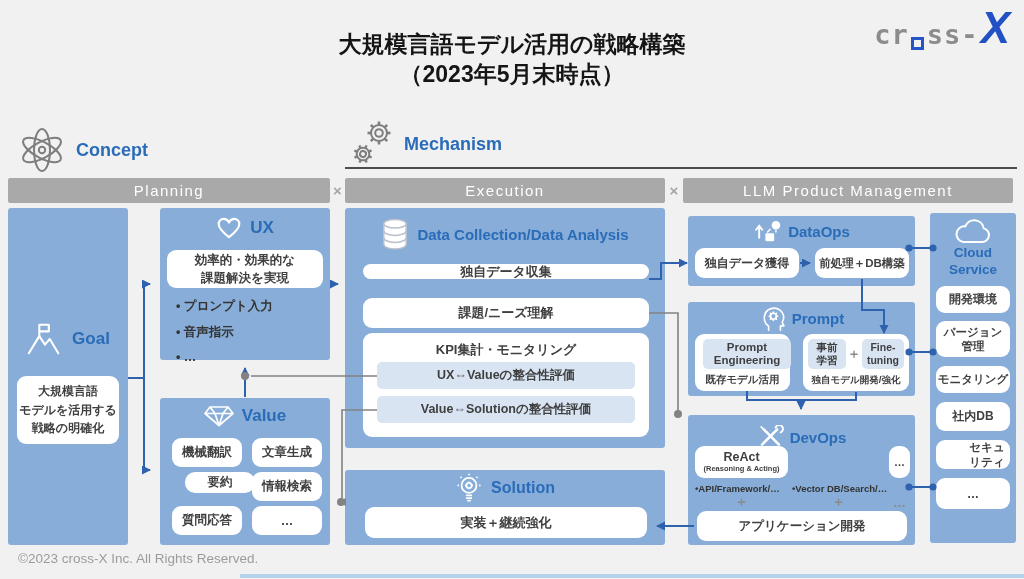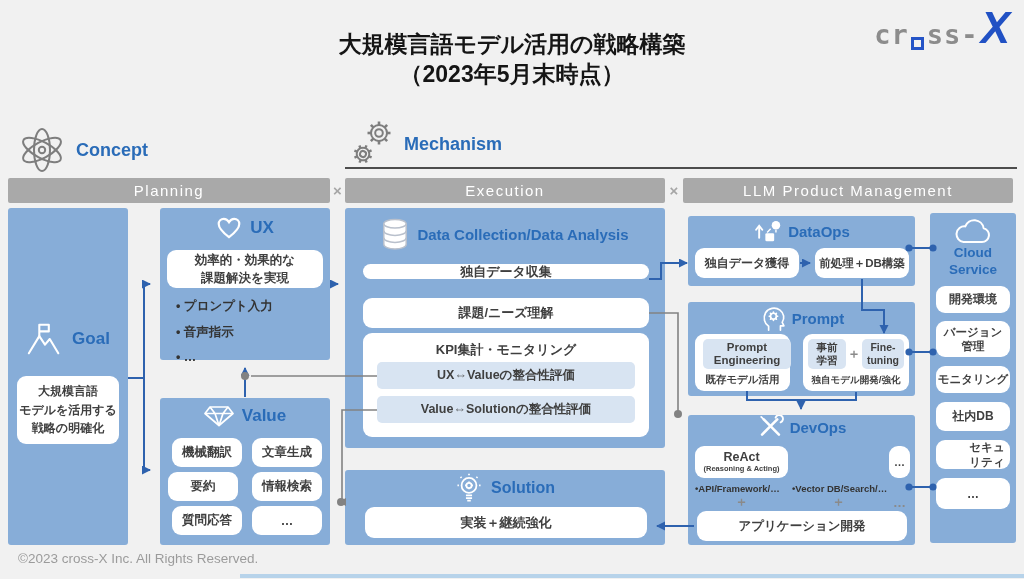--- a/index.html
+++ b/index.html
@@ -146,21 +146,21 @@
       <svg width="30" height="22" viewBox="0 0 30 22">
         <g fill="none" stroke="#fff" stroke-width="1.7" stroke-linejoin="round">
           <path d="M6,2 H24 L29,8.5 L15,20.5 L1,8.5 Z"></path>
           <path d="M1,8.5 H29 M6,2 L11,8.5 L15,20.5 M24,2 L19,8.5 L15,20.5"></path>
         </g>
       </svg>
       <span>Value</span>
     </div>
     <div class="wbox" style="left:12px;  top:40px;  width:70px; height:29px; font-size:12.5px;">機械翻訳</div>
     <div class="wbox" style="left:92px;  top:40px;  width:70px; height:29px; font-size:12.5px;">文章生成</div>
-    <div class="wbox" style="left:8px;  top:74px;  width:70px; height:29px; font-size:12.5px;">要約</div>
+    <div class="wbox" style="left:25px;  top:74px;  width:70px; height:21px; font-size:12.5px;border-radius:10px;">要約</div>
     <div class="wbox" style="left:92px;  top:74px;  width:70px; height:29px; font-size:12.5px;">情報検索</div>
     <div class="wbox" style="left:12px;  top:108px; width:70px; height:29px; font-size:12.5px;">質問応答</div>
     <div class="wbox" style="left:92px;  top:108px; width:70px; height:29px; font-size:12.5px;">…</div>
   </div>
 
   <div class="panel" style="left:345px; top:208px; width:320px; height:240px;">
     <div class="ptitle" style="top:10px; font-size:15px;">
       <svg width="28" height="32" viewBox="0 0 30 34">
         <g fill="#fff" stroke="#b9c0cc" stroke-width="1.6">
           <path d="M3,6 V28 C3,30.8 8.4,33 15,33 C21.6,33 27,30.8 27,28 V6"></path>
@@ -232,21 +232,21 @@
       <div class="chip ml" style="left:5px; top:5px; width:38px; height:30px; font-size:10.5px; line-height:1.2;">事前
 学習</div>
       <div class="plus" style="left:44px; top:5px; width:14px; height:30px;">＋</div>
       <div class="chip ml" style="left:59px; top:5px; width:42px; height:30px; font-size:10.5px; line-height:1.2;">Fine-
 tuning</div>
       <div class="caption" style="font-size:9.5px;">独自モデル開発/強化</div>
     </div>
   </div>
 
   <div class="panel" style="left:688px; top:415px; width:227px; height:130px;">
-    <div class="ptitle" style="top:0; font-size:15px; gap:6px;">
+    <div class="ptitle" style="top:10px; font-size:15px; gap:6px;">
       <svg width="27" height="24" viewBox="0 0 32 28">
         <g stroke="#fff" fill="none" stroke-linecap="round">
           <path d="M6,23 L24,5" stroke-width="3"></path>
           <path d="M22,3 a4.5,4.5 0 1,1 6,5.5" stroke-width="2.2"></path>
           <path d="M8,5 L26,23" stroke-width="3"></path>
           <path d="M5,2 L9,6" stroke-width="2"></path>
         </g>
       </svg>
       <span>DevOps</span>
     </div>

